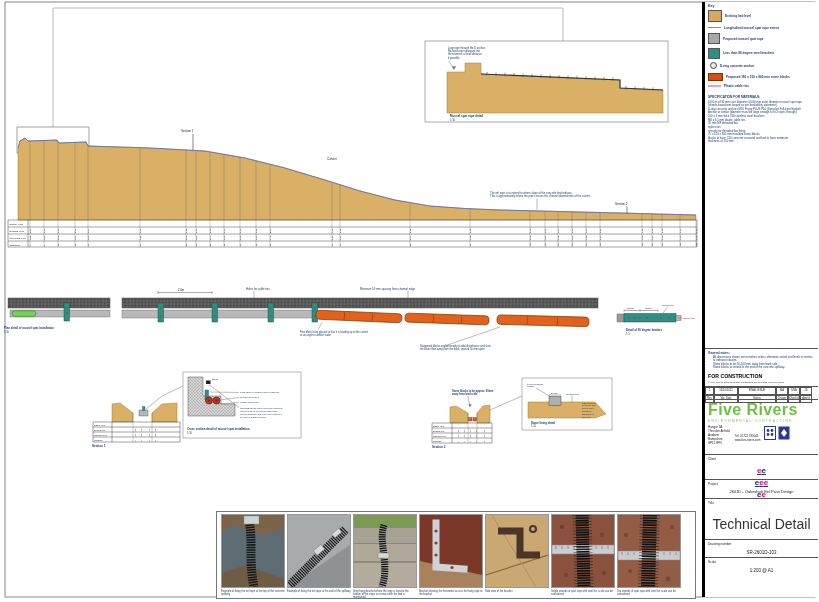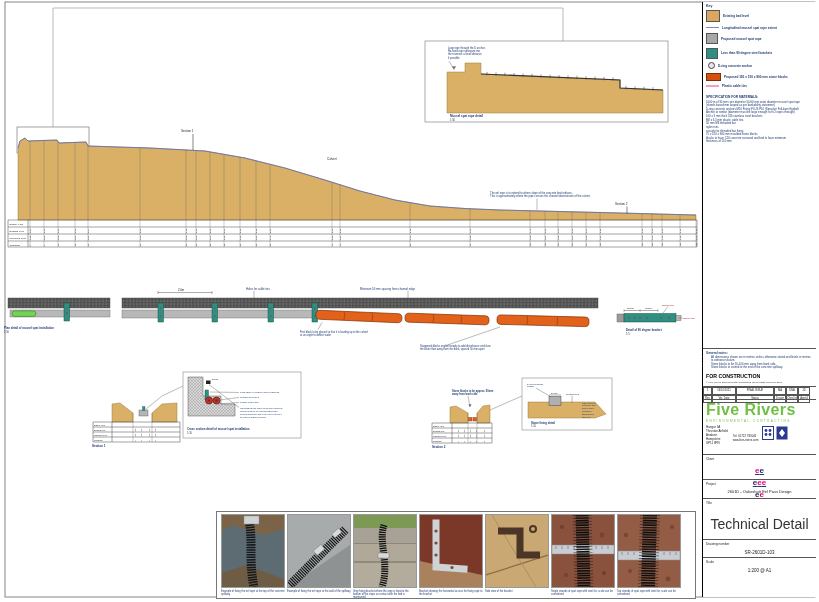--- a/index.html
+++ b/index.html
@@ -7,21 +7,21 @@
          font-family:"Liberation Sans",sans-serif;color:#1f3a6e;}
   .abs{position:absolute;}
   svg text{font-family:"Liberation Sans",sans-serif;}
   .nav{fill:#1f3a6e;} .navb{fill:#1f3a6e;font-weight:bold;} .blk{fill:#222;}
   .chainline{stroke:#6a6a6a;stroke-width:.35;}
   .tiny-num{font-size:2.2px;fill:#333;}
   .tbl{stroke:#444;stroke-width:.5;}
   .ldr{stroke:#666;stroke-width:.45;fill:none;}
 
   
-  #panel{left:702px;top:2px;width:113px;height:595px;border-left:1px solid #000000;background:#fff;}
+  #panel{left:702px;top:2px;width:113px;height:595px;border-left:3px solid #000000;background:#fff;}
   #panel .sect{border-top:1px solid #555;position:relative;box-sizing:border-box;padding:2px 3px;}
   .k-title{font-size:3.6px;font-weight:bold;color:#1f3a6e;margin-bottom:2px;}
   .krow{display:flex;align-items:center;gap:3px;margin-bottom:3.5px;}
   .klabel{font-size:3.1px;color:#1f3a6e;font-weight:bold;}
   .sw{flex:none;border:.5px solid #555;}
   .sw-tan{width:12px;height:10px;background:#d9a75f;}
   .sw-line-blue{width:13px;height:1.5px;background:#7a86c8;border:none;}
   .sw-grey{width:10px;height:9px;background:#a8a8a8;}
   .sw-teal{width:10px;height:9px;background:#2e8f82;}
   .sw-dring{width:5px;height:5px;border-radius:50%;background:#e8e8e8;border:1px solid #444;margin-left:2px;}

